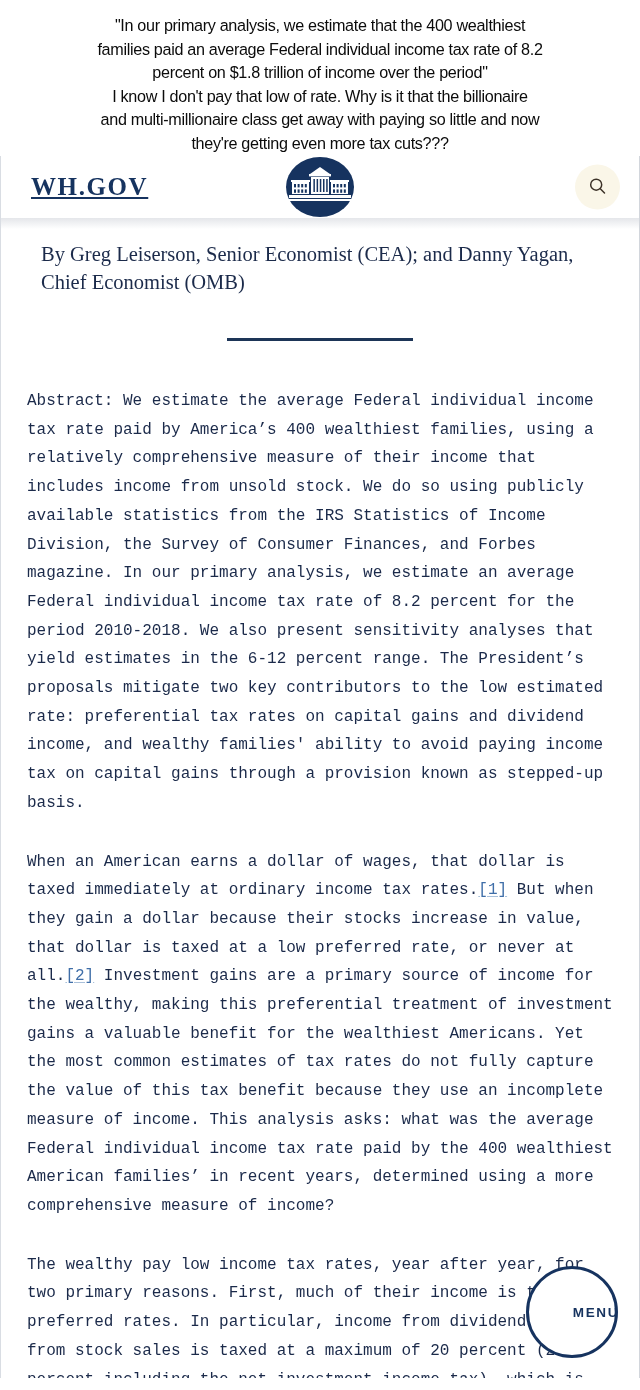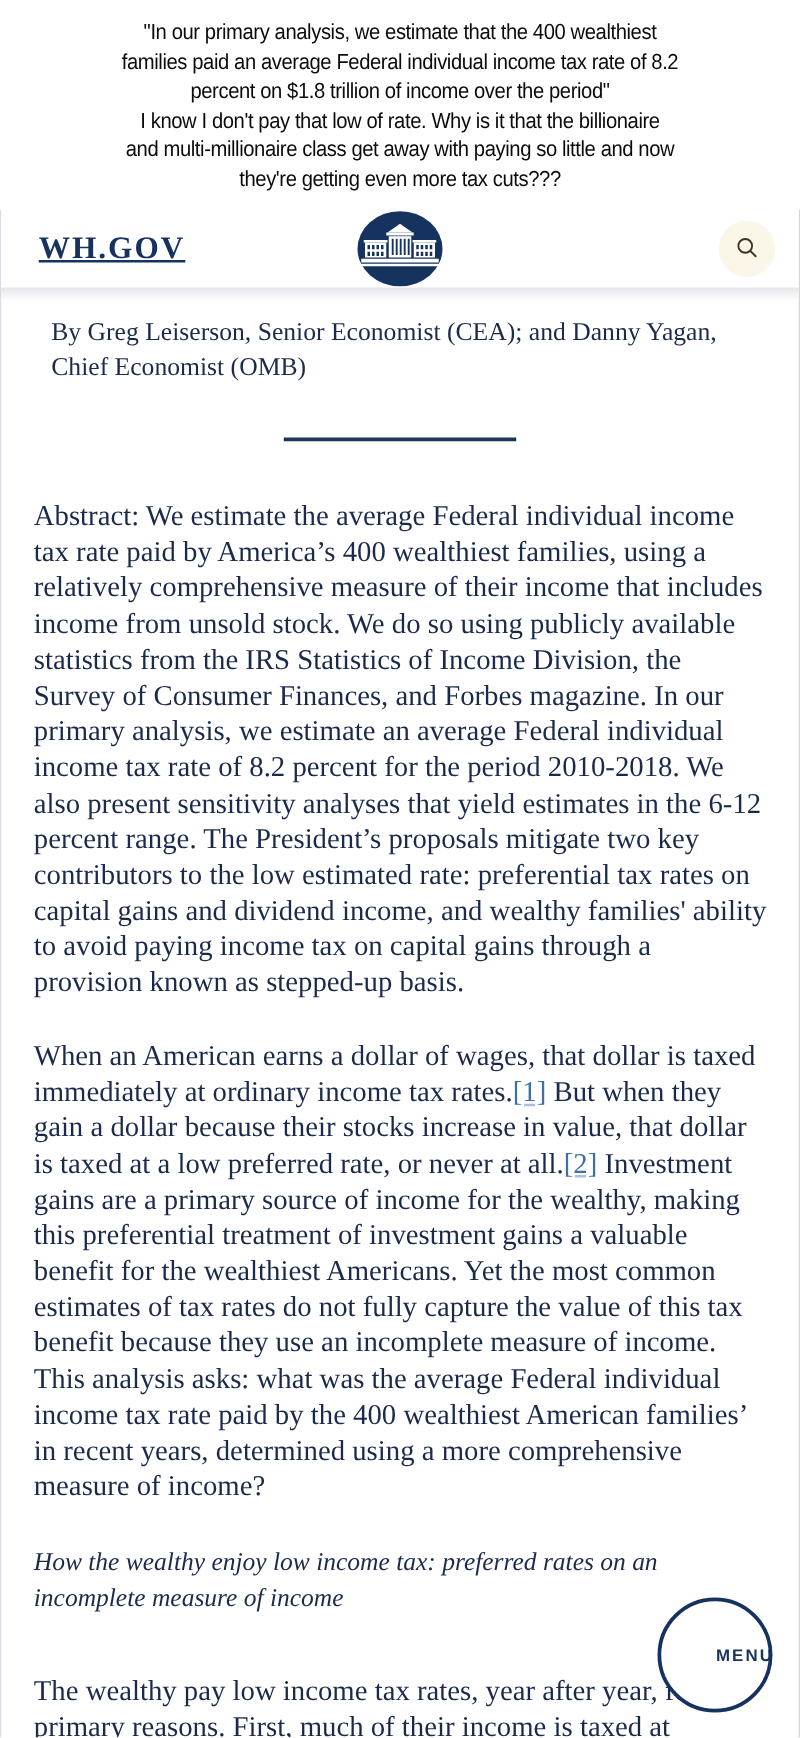--- a/index.html
+++ b/index.html
@@ -31,21 +31,21 @@
     color: #0b0b0b;
     letter-spacing: -0.35px;
     transform: scaleX(0.93);
     transform-origin: center top;
     white-space: nowrap;
   }
 
   
   #page-frame {
     position: absolute;
-    top: 168px;
+    top: 156px;
     left: 0;
     width: 640px;
     height: 1222px;
     background: #ffffff;
     border-left: 1px solid #d9dde3;
     border-right: 1px solid #d2d6dc;
     overflow: hidden;
   }
 
   
@@ -119,22 +119,22 @@
     display: flex;
     justify-content: center;
     padding-top: 42px;
   }
   .divider {
     width: 186px;
     height: 3px;
     background: #1d3557;
   }
   .body-text {
-    font-family: Liberation Serif, serif;
-    font-size: 23px;
+    font-family: Liberation Mono, monospace;
+    font-size: 16px;
     line-height: 28.7px;
     color: #1b2a4a;
     margin: 0;
     padding-top: 46px;
     text-align: left;
   }
   .body-text + .body-text { padding-top: 30px; }
   .subhead {
     font-family: "Liberation Serif", serif;
     font-style: italic;
@@ -258,21 +258,20 @@
     <div class="byline">By Greg Leiserson, Senior Economist (CEA); and Danny Yagan, Chief Economist (OMB)</div>
 
     <div class="divider-wrap">
       <div class="divider"></div>
     </div>
 
     <p class="body-text">Abstract: We estimate the average Federal individual income tax rate paid by America’s 400 wealthiest families, using a relatively comprehensive measure of their income that includes income from unsold stock. We do so using publicly available statistics from the IRS Statistics of Income Division, the Survey of Consumer Finances, and Forbes magazine. In our primary analysis, we estimate an average Federal individual income tax rate of 8.2 percent for the period 2010-2018. We also present sensitivity analyses that yield estimates in the 6-12 percent range. The President’s proposals mitigate two key contributors to the low estimated rate: preferential tax rates on capital gains and dividend income, and wealthy families' ability to avoid paying income tax on capital gains through a provision known as stepped-up basis.</p>
 
     <p class="body-text"><span>When an American earns a dollar of wages, that dollar is taxed immediately at ordinary income tax rates.</span><a class="fn-link" href="#">[1]</a><span> But when they gain a dollar because their stocks increase in value, that dollar is taxed at a low preferred rate, or never at all.</span><a class="fn-link" href="#">[2]</a><span> Investment gains are a primary source of income for the wealthy, making this preferential treatment of investment gains a valuable benefit for the wealthiest Americans. Yet the most common estimates of tax rates do not fully capture the value of this tax benefit because they use an incomplete measure of income. This analysis asks: what was the average Federal individual income tax rate paid by the 400 wealthiest American families’ in recent years, determined using a more comprehensive measure of income?</span></p>
 
-    <p class="subhead">How the wealthy enjoy low income tax: preferred rates on an incomplete measure of income</p>
 
     <p class="body-text">The wealthy pay low income tax rates, year after year, for two primary reasons. First, much of their income is taxed at preferred rates. In particular, income from dividends and from stock sales is taxed at a maximum of 20 percent (23.8 percent including the net investment income tax), which is much lower than the maximum 37 percent (40.8 percent) ordinary rate that applies to other income.</p>
   </div>
 
   <button id="menu-fab">
     <span>MENU</span>
   </button>
 
 </div>
 

